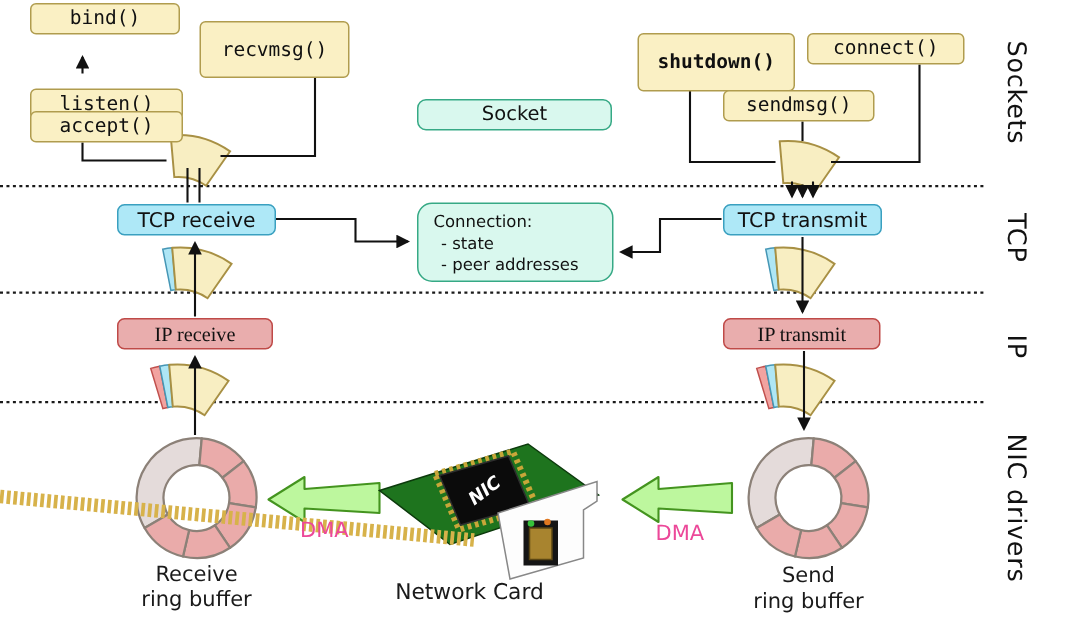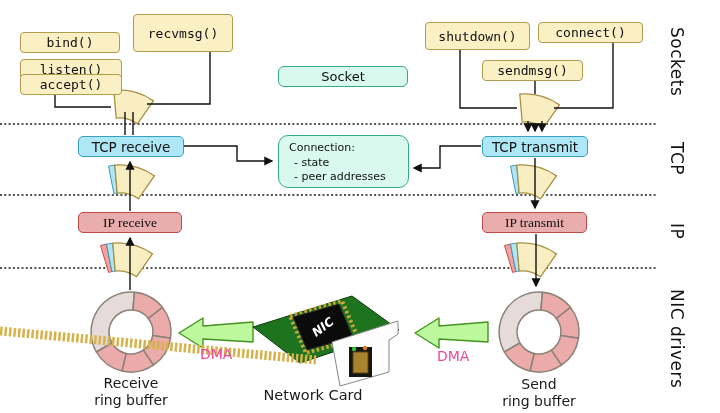--- a/index.html
+++ b/index.html
@@ -112,25 +112,25 @@
       <polygon points="293,317 339,304 353,337 307,350" fill="#0b0b0b" stroke="#2e2e2e"></polygon>
       <text x="323" y="331" text-anchor="middle" font-size="12" font-style="italic" font-weight="bold" fill="#fff" transform="rotate(-37 323 327)" font-family="DejaVu Sans, sans-serif">NIC</text>
       <polygon points="332,342 398,321 398,334 389,340 389,372 340,386" fill="#fdfdfd" stroke="#888" stroke-width="1"></polygon>
       <rect x="349" y="347" width="23" height="30" fill="#151515"></rect>
       <rect x="353" y="352" width="15" height="21" fill="#a8842f" stroke="#5a4613"></rect>
       <circle cx="354" cy="349" r="2.2" fill="#36c23a"></circle>
       <circle cx="365" cy="348" r="2.2" fill="#e07820"></circle>
     </g>
   </svg>
 
-  <div class="box syscall" style="left:20px;top:32px;width:100px;height:21px;">bind()</div>
+  <div class="box syscall" style="left:20px;top:2px;width:100px;height:21px;">bind()</div>
   <div class="box syscall" style="left:133px;top:14px;width:100px;height:38px;">recvmsg()</div>
   <div class="box syscall" style="left:20px;top:59px;width:102px;height:21px;">listen()</div>
   <div class="box syscall" style="left:20px;top:74px;width:102px;height:21px;">accept()</div>
-  <div class="box syscall" style="left:425px;top:22px;width:105px;height:28px;">shutdown()</div>
+  <div class="box syscall" style="left:425px;top:22px;width:105px;height:39px;font-weight:bold;">shutdown()</div>
   <div class="box syscall" style="left:538px;top:22px;width:105px;height:21px;">connect()</div>
   <div class="box syscall" style="left:482px;top:60px;width:101px;height:21px;">sendmsg()</div>
 
   <div class="box mintbox" style="left:278px;top:66px;width:130px;height:21px;">Socket</div>
 
   <div class="box cyanbox" style="left:78px;top:136px;width:106px;height:21px;">TCP receive</div>
   <div class="box cyanbox" style="left:482px;top:136px;width:106px;height:21px;">TCP transmit</div>
 
   <div class="connection" style="left:278px;top:135px;width:131px;height:53px;">
     <div>Connection:</div>

